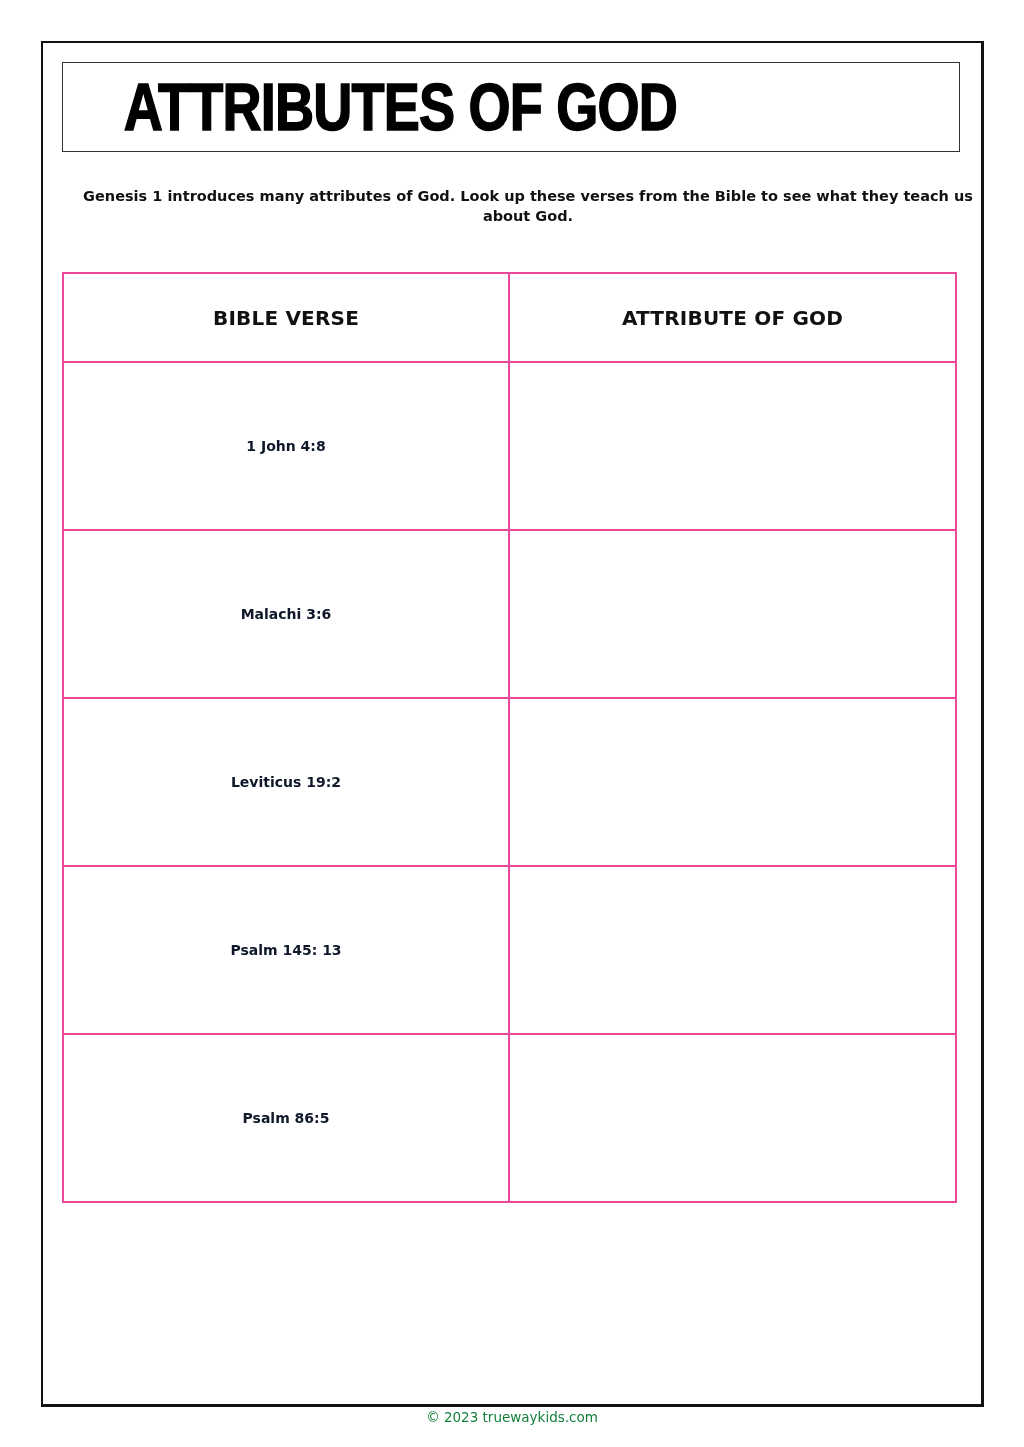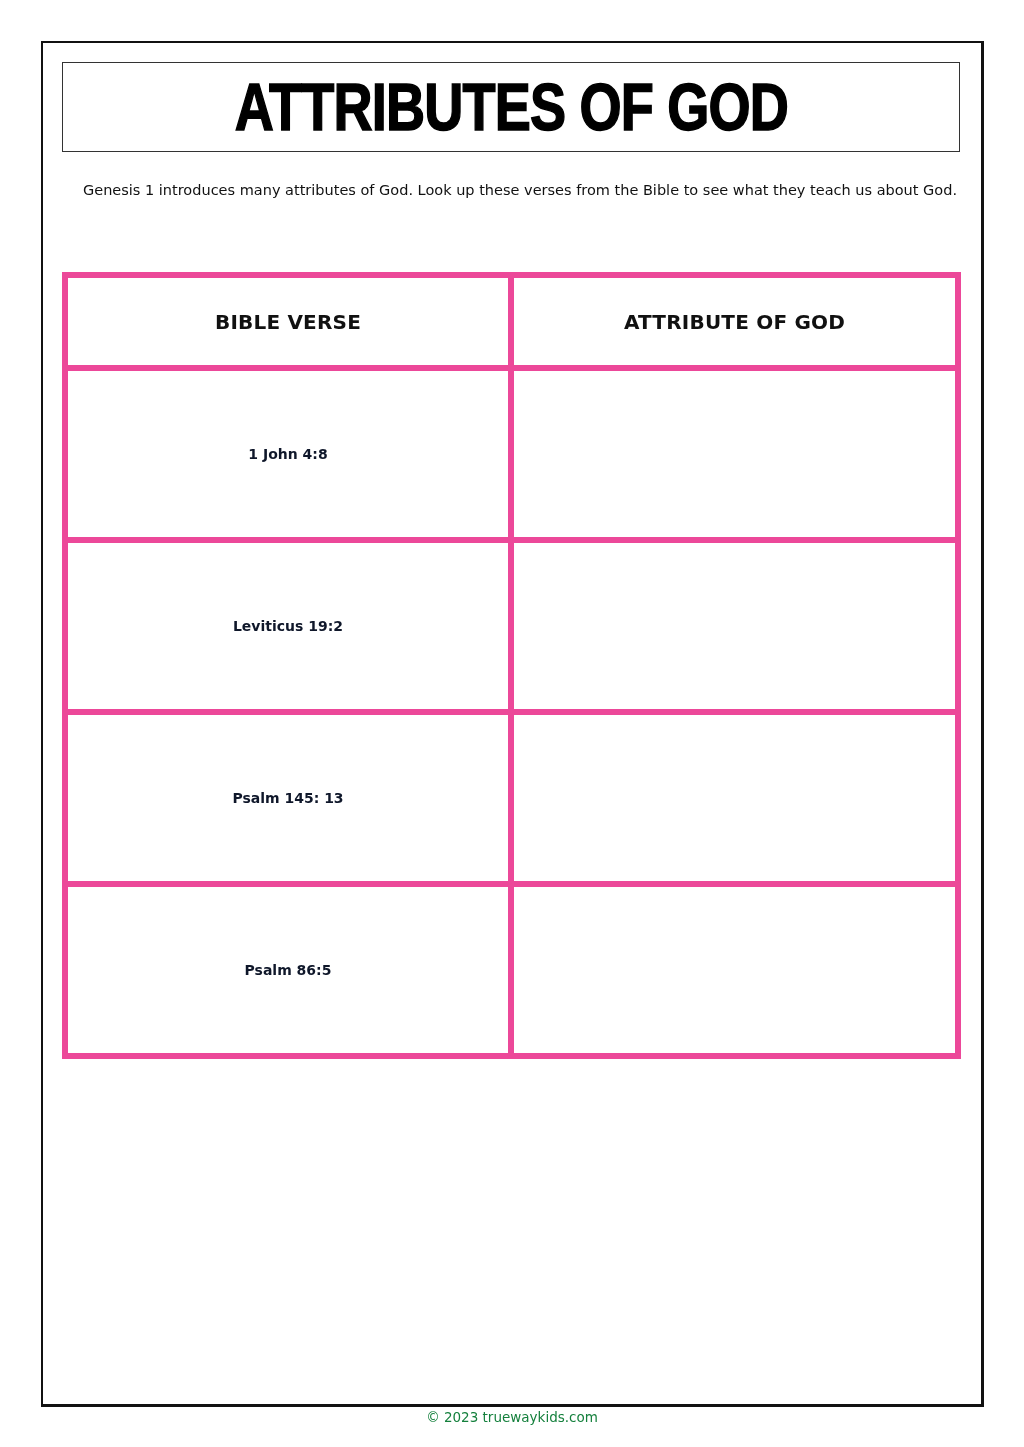--- a/index.html
+++ b/index.html
@@ -28,58 +28,58 @@
     }
     .title-box {
       position: absolute;
       left: 62px;
       top: 62px;
       width: 896px;
       height: 88px;
       border: 1px solid #333333;
       display: flex;
       align-items: center;
-      justify-content: center;
+      justify-content: flex-start;
     }
     .title {
       font-family: "Liberation Sans", sans-serif;
       font-weight: 900;
       font-size: 66px;
       letter-spacing: -1px;
       color: #000000;
       transform: scaleX(0.82);
       transform-origin: center;
       white-space: nowrap;
       margin: 0;
       -webkit-text-stroke: 1.5px #000000;
     }
     .intro {
       position: absolute;
       left: 56px;
       top: 170px;
       width: 912px;
       text-align: center;
       font-family: "DejaVu Sans", sans-serif;
-      font-weight: normal;
+      font-weight: bold;
       font-size: 14.5px;
-      line-height: 25px;
+      line-height: 20px;
       color: #111111;
-      margin: 8px;
+      margin: 16px;
     }
     table.verse-table {
       position: absolute;
       left: 62px;
       top: 272px;
       width: 893px;
       border-collapse: collapse;
       table-layout: fixed;
     }
     .verse-table th,
     .verse-table td {
-      border: 6px solid #ec4899;
+      border: 2px solid #ec4899;
       text-align: center;
       vertical-align: middle;
       padding: 16px;
     }
     .verse-table th {
       height: 55px;
       font-family: "DejaVu Sans", sans-serif;
       font-weight: bold;
       font-size: 20px;
       color: #111111;
@@ -127,20 +127,24 @@
       <th>BIBLE VERSE</th>
       <th>ATTRIBUTE OF GOD</th>
     </tr>
   </thead>
   <tbody>
     <tr>
       <td>1 John 4:8</td>
       <td></td>
     </tr>
     <tr>
+      <td>Malachi 3:6</td>
+      <td></td>
+    </tr>
+    <tr>
       <td>Leviticus 19:2</td>
       <td></td>
     </tr>
     <tr>
       <td>Psalm 145: 13</td>
       <td></td>
     </tr>
     <tr>
       <td>Psalm 86:5</td>
       <td></td>

